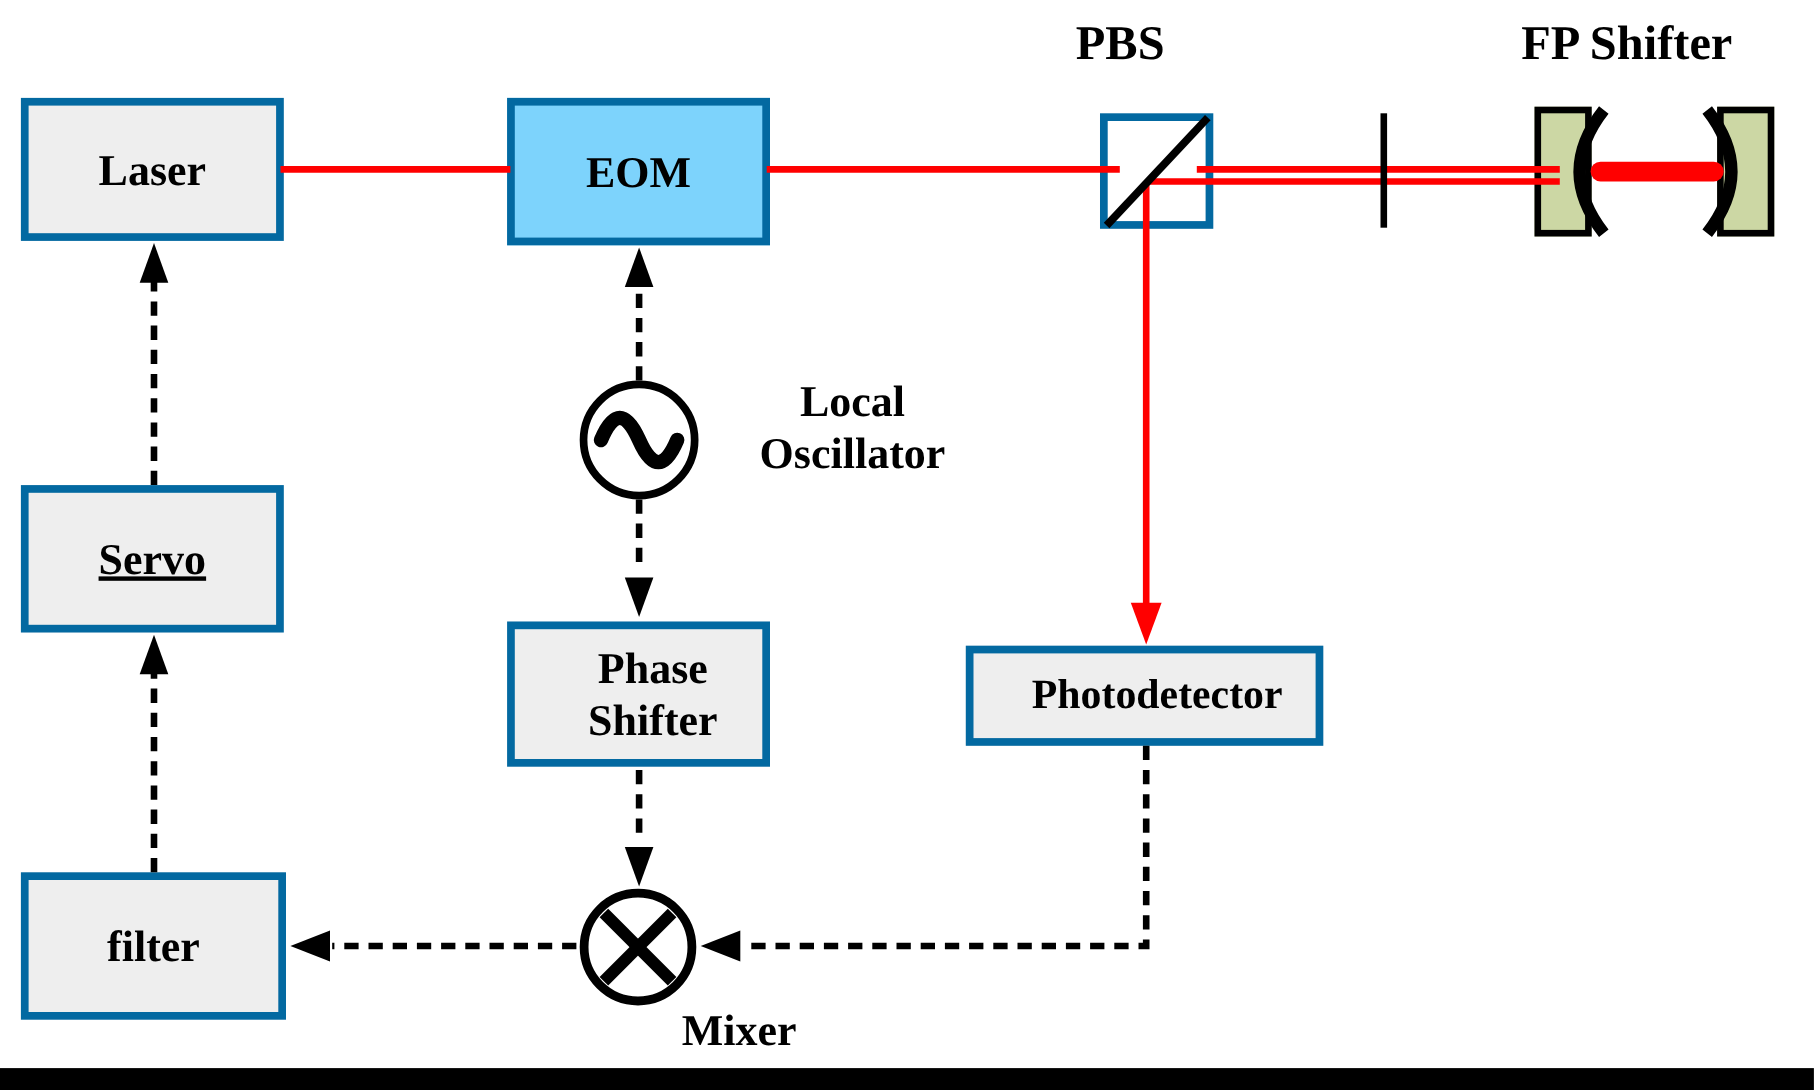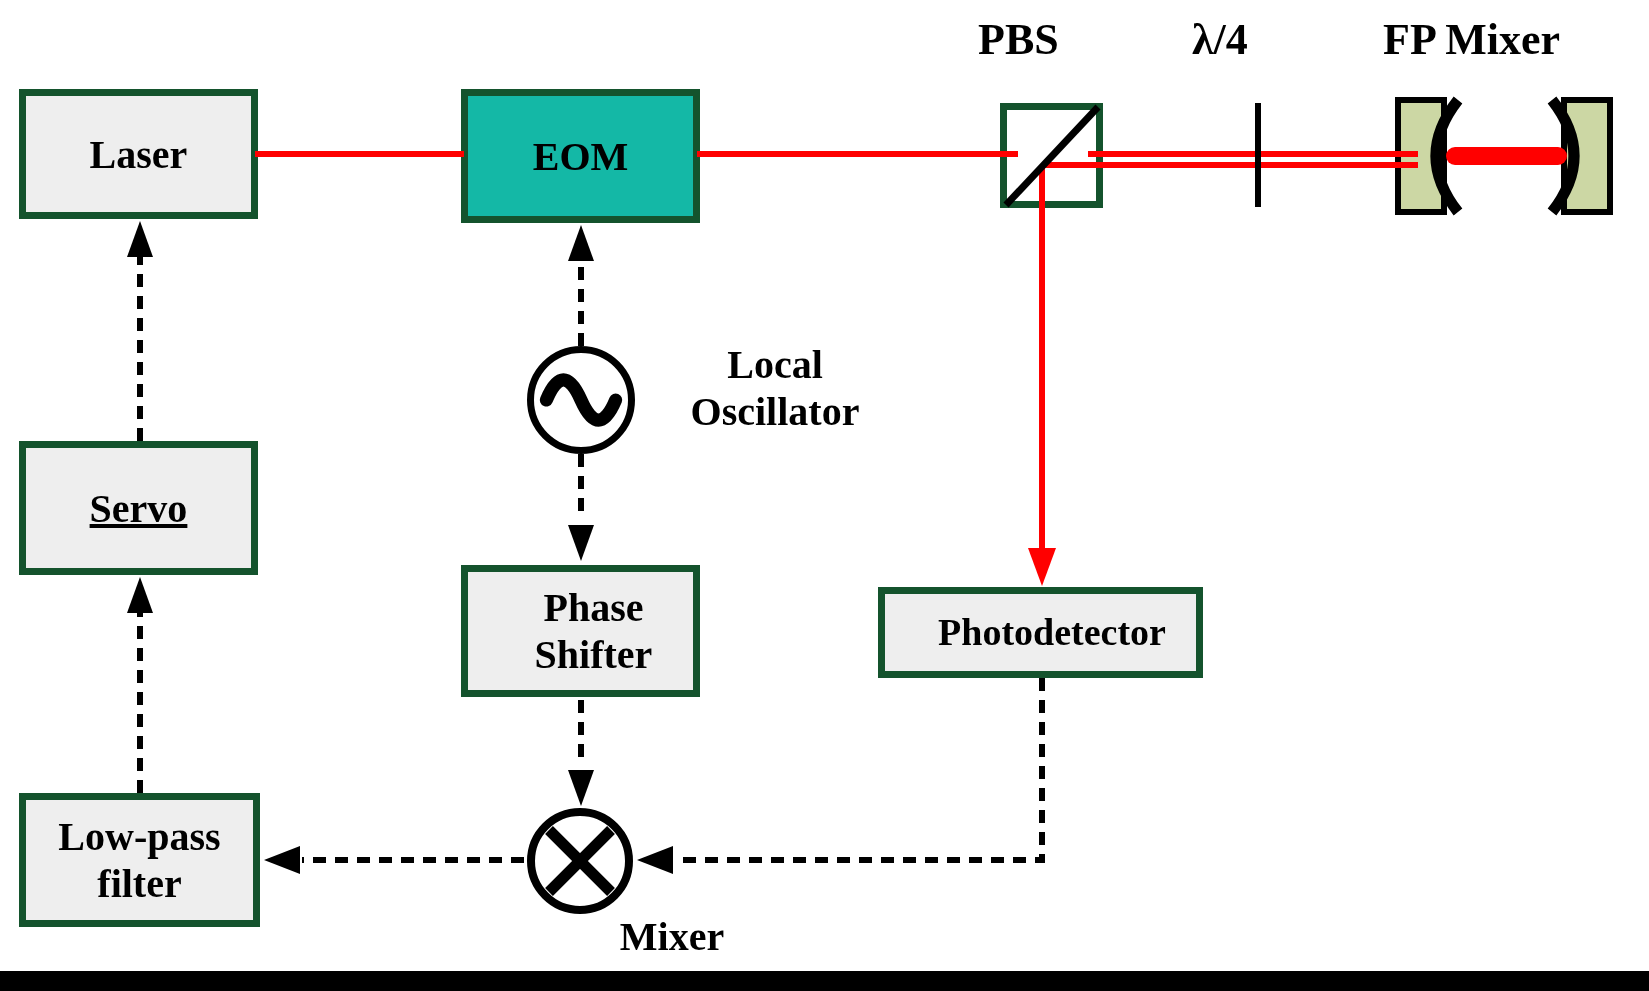--- a/index.html
+++ b/index.html
@@ -1,25 +1,25 @@
 <!DOCTYPE html>
 <html><head>
 <meta charset="utf-8">
 <style>
   html,body{margin:0;padding:0;background:#ffffff;}
   #stage{
     position:relative;width:1649px;height:991px;background:#ffffff;overflow:hidden;
     font-family:"Liberation Serif","DejaVu Serif",serif;font-weight:bold;color:#000;
   }
   .box{
-    position:absolute;box-sizing:border-box;border:7px solid #14532d;background:#eeeeee;
+    position:absolute;box-sizing:border-box;border:7px solid #0369a1;background:#eeeeee;
     display:flex;flex-direction:column;align-items:center;justify-content:center;
     font-size:40px;line-height:47px;text-align:right;z-index:1;
   }
-  .box.blue{background:#14b8a6;}
+  .box.blue{background:#7dd3fc;}
   .box.white{background:#ffffff;}
   .circle{
     position:absolute;box-sizing:border-box;border:7px solid #000;border-radius:50%;
     background:#ffffff;display:flex;align-items:center;justify-content:center;z-index:1;
   }
   .mirror{
     position:absolute;box-sizing:border-box;border:6px solid #000;background:#ccd7a4;z-index:1;
   }
   .toplabel{
     position:absolute;font-size:44px;line-height:48px;z-index:3;
@@ -61,34 +61,32 @@
 
   <div class="box" style="left:878px;top:587px;width:325px;height:91px;font-size:38px;padding-left:23px;">
     <span>Photodetector</span>
   </div>
 
   <div class="box" style="left:19px;top:441px;width:239px;height:134px;text-decoration:underline;">
     <span>Servo</span>
   </div>
 
   <div class="box" style="left:19px;top:793px;width:241px;height:134px;">
-    <span>Low-pass</span>
     <span>filter</span>
   </div>
 
   <div class="circle" style="left:527px;top:808px;width:106px;height:106px;border-width:8px;">
     <svg width="90" height="90" viewBox="0 0 90 90">
       <line x1="14" y1="14" x2="76" y2="76" stroke="#000" stroke-width="11"></line>
       <line x1="76" y1="14" x2="14" y2="76" stroke="#000" stroke-width="11"></line>
     </svg>
   </div>
 
   <div class="toplabel" style="left:978px;top:16px;width:140px;">PBS</div>
-  <div class="toplabel" style="left:1192px;top:16px;width:140px;">λ/4</div>
-  <div class="toplabel" style="left:1383px;top:16px;width:240px;">FP Mixer</div>
+  <div class="toplabel" style="left:1383px;top:16px;width:240px;">FP Shifter</div>
 
   <div class="sidelabel" style="left:597px;top:913px;width:150px;">Mixer</div>
 
   <div class="sidelabel" style="left:650px;top:341px;width:250px;">
     <div>Local</div>
     <div>Oscillator</div>
   </div>
 
   <svg id="overlay" width="1649" height="991" viewBox="0 0 1649 991">
 

